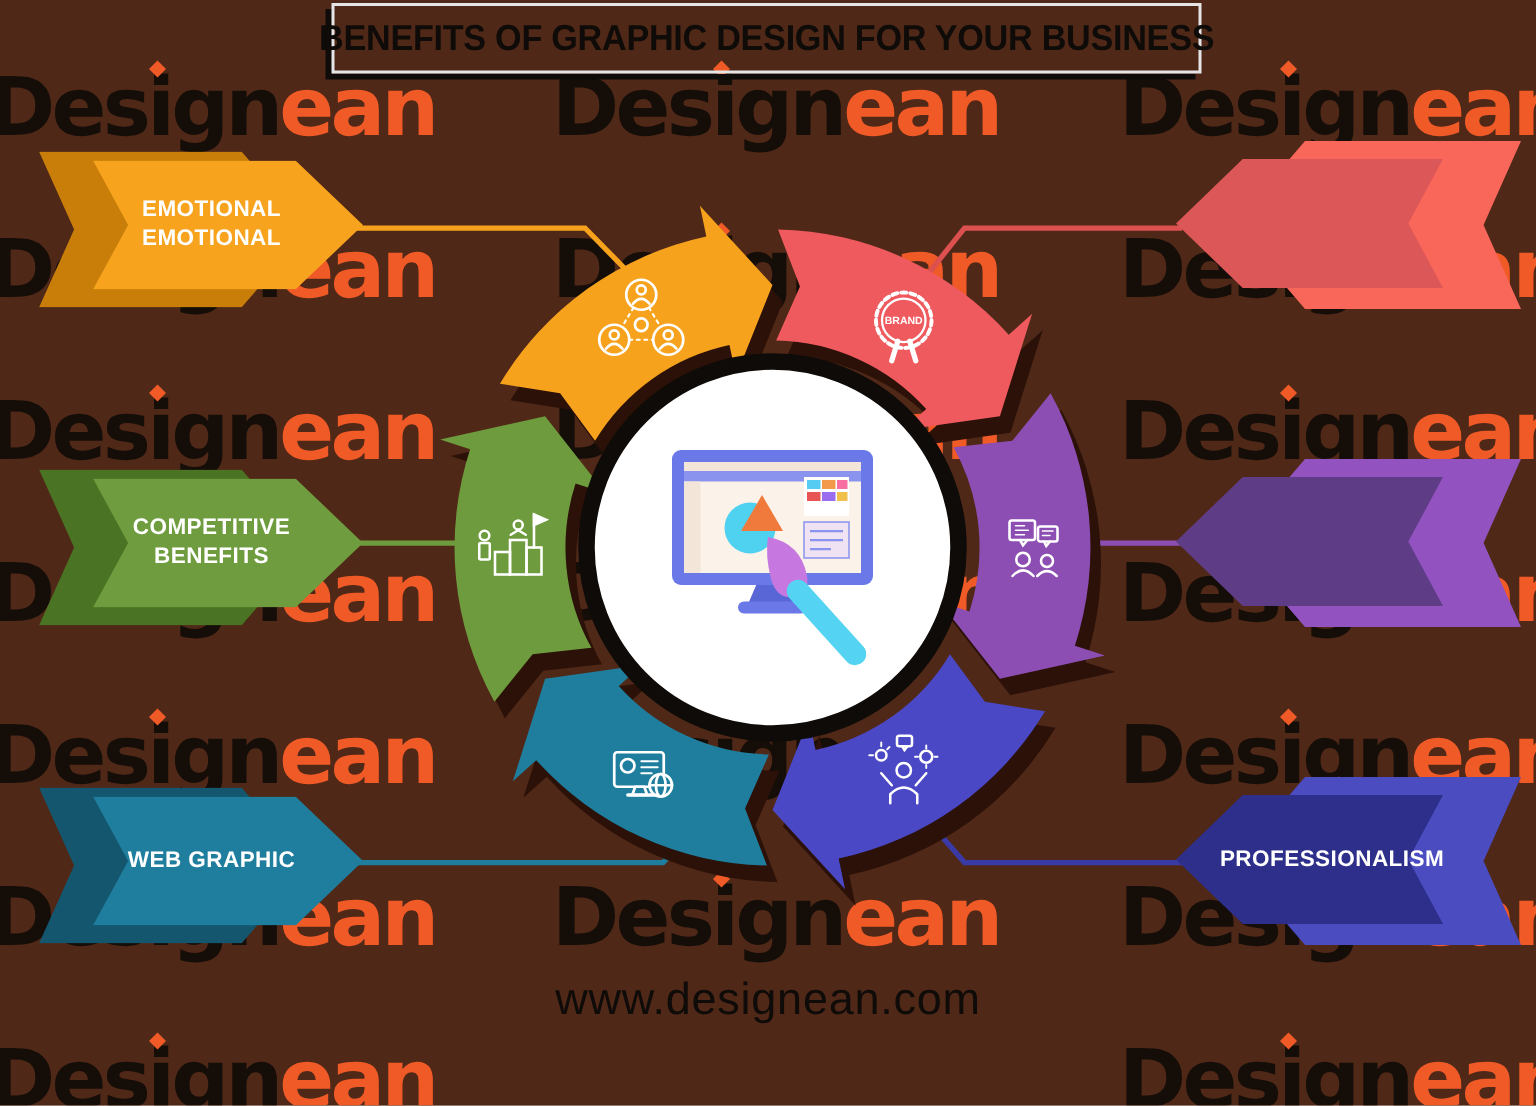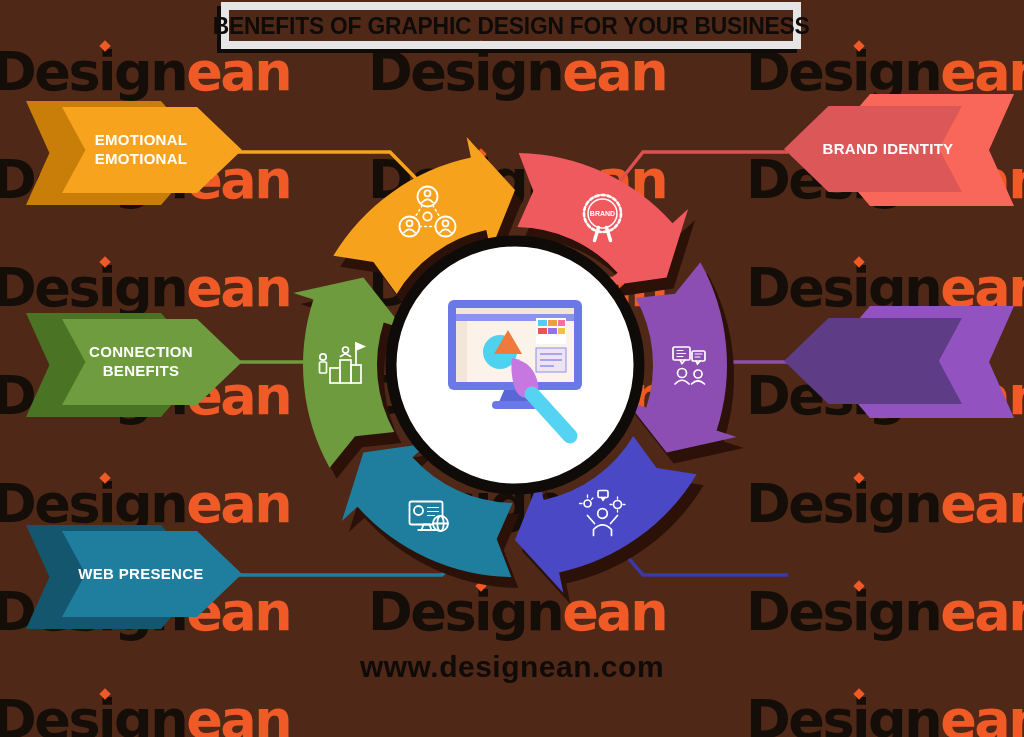--- a/index.html
+++ b/index.html
@@ -47,32 +47,32 @@
   .banner.right .label{left:34px;top:12px;width:140px;height:86px;}
   .b-emotional .front{background:#F7A31E;} .b-emotional .back{background:#C87E09;}
   .b-brand     .front{background:#DC5757;} .b-brand     .back{background:#F9675B;}
   .b-competitive .front{background:#6F9C3E;} .b-competitive .back{background:#4A7423;}
   .b-communication .front{background:#5E3C86;} .b-communication .back{background:#9253C0;}
   .b-web       .front{background:#1F7E9E;} .b-web       .back{background:#14566E;}
   .b-professionalism .front{background:#2D2F8A;} .b-professionalism .back{background:#4A4CC0;}
   
   #title-box{
     position:absolute;left:221px;top:2px;width:580px;height:47px;
-    border:8px solid #e5e5e5;box-sizing:border-box;
+    border:2px solid #e5e5e5;box-sizing:border-box;
     box-shadow:-4px 4px 0 #0E0B08;
     display:flex;align-items:center;justify-content:center;
   }
   #title-box span{
     display:inline-block;transform:scaleX(.95);
     font-weight:bold;font-size:24px;letter-spacing:-.2px;color:#0E0B08;
     white-space:nowrap;
   }
   #footer-url{
     position:absolute;left:0;top:650px;width:1024px;text-align:center;
-    font-weight:bold;font-size:30px;letter-spacing:.5px;color:#0E0B08;
+    font-weight:normal;font-size:30px;letter-spacing:.5px;color:#0E0B08;
   }
 </style>
 </head>
 <body>
 
 <div id="canvas">
 
   <div id="wm-layer">
   <div class="wm" style="top: 45px; left: -8px;"><span class="wm-black"><span>Des</span><span class="wm-i">i</span><span>gn</span></span><span class="wm-orange">ean</span></div>
 
@@ -252,47 +252,51 @@
     <div class="front"></div>
     <div class="label">
       <div>EMOTIONAL</div>
         <div>EMOTIONAL</div>
     </div>
   </div>
 
   <div class="banner right b-brand" style="left:784px;top:94px;width:232px;height:122px">
     <div class="back"></div>
     <div class="front"></div>
+  </div>
+
+  <div class="banner left b-competitive" style="left:26px;top:307px;width:216px;height:122px">
+    <div class="back"></div>
+    <div class="front"></div>
     <div class="label">
-      <div>BRAND IDENTITY</div>
-    </div>
-  </div>
-
-  <div class="banner left b-competitive" style="left:26px;top:307px;width:216px;height:122px">
-    <div class="back"></div>
-    <div class="front"></div>
-    <div class="label">
-      <div>CONNECTION</div>
+      <div>COMPETITIVE</div>
         <div>BENEFITS</div>
     </div>
   </div>
 
   <div class="banner right b-communication" style="left:784px;top:306px;width:232px;height:122px">
     <div class="back"></div>
     <div class="front"></div>
   </div>
 
   <div class="banner left b-web" style="left:26px;top:519px;width:216px;height:122px">
     <div class="back"></div>
     <div class="front"></div>
     <div class="label">
-      <div>WEB PRESENCE</div>
+      <div>WEB GRAPHIC</div>
     </div>
   </div>
 
+  <div class="banner right b-professionalism" style="left:784px;top:518px;width:232px;height:122px">
+    <div class="back"></div>
+    <div class="front"></div>
+    <div class="label">
+      <div>PROFESSIONALISM</div>
+    </div>
+  </div>
 
   <div id="title-box">
     <span>BENEFITS OF GRAPHIC DESIGN FOR YOUR BUSINESS</span>
   </div>
 
   <div id="footer-url">www.designean.com</div>
 
 </div>
 
 </body></html>

